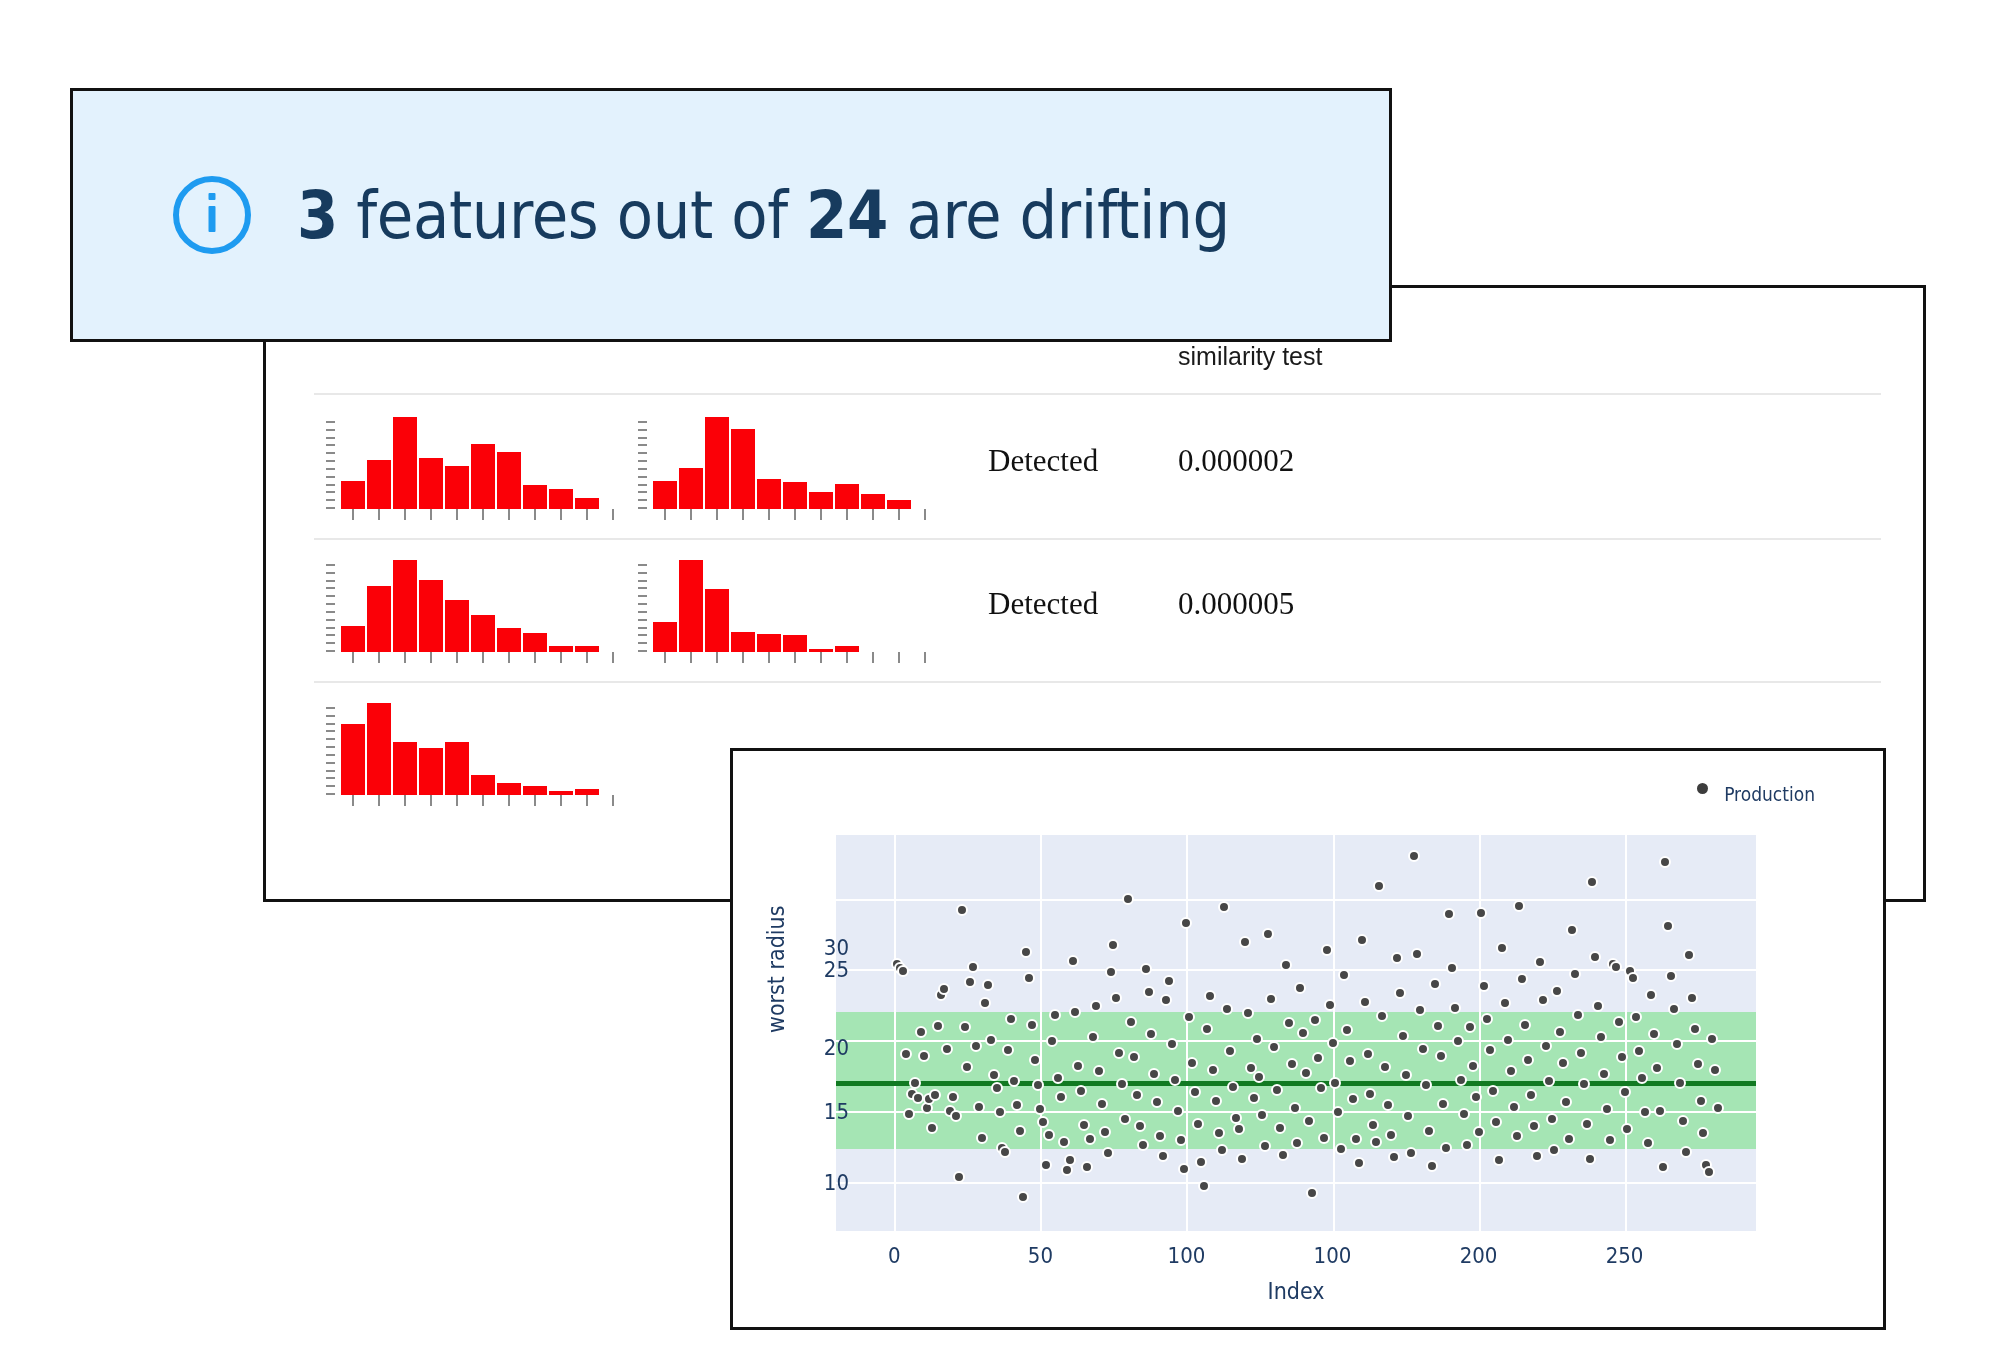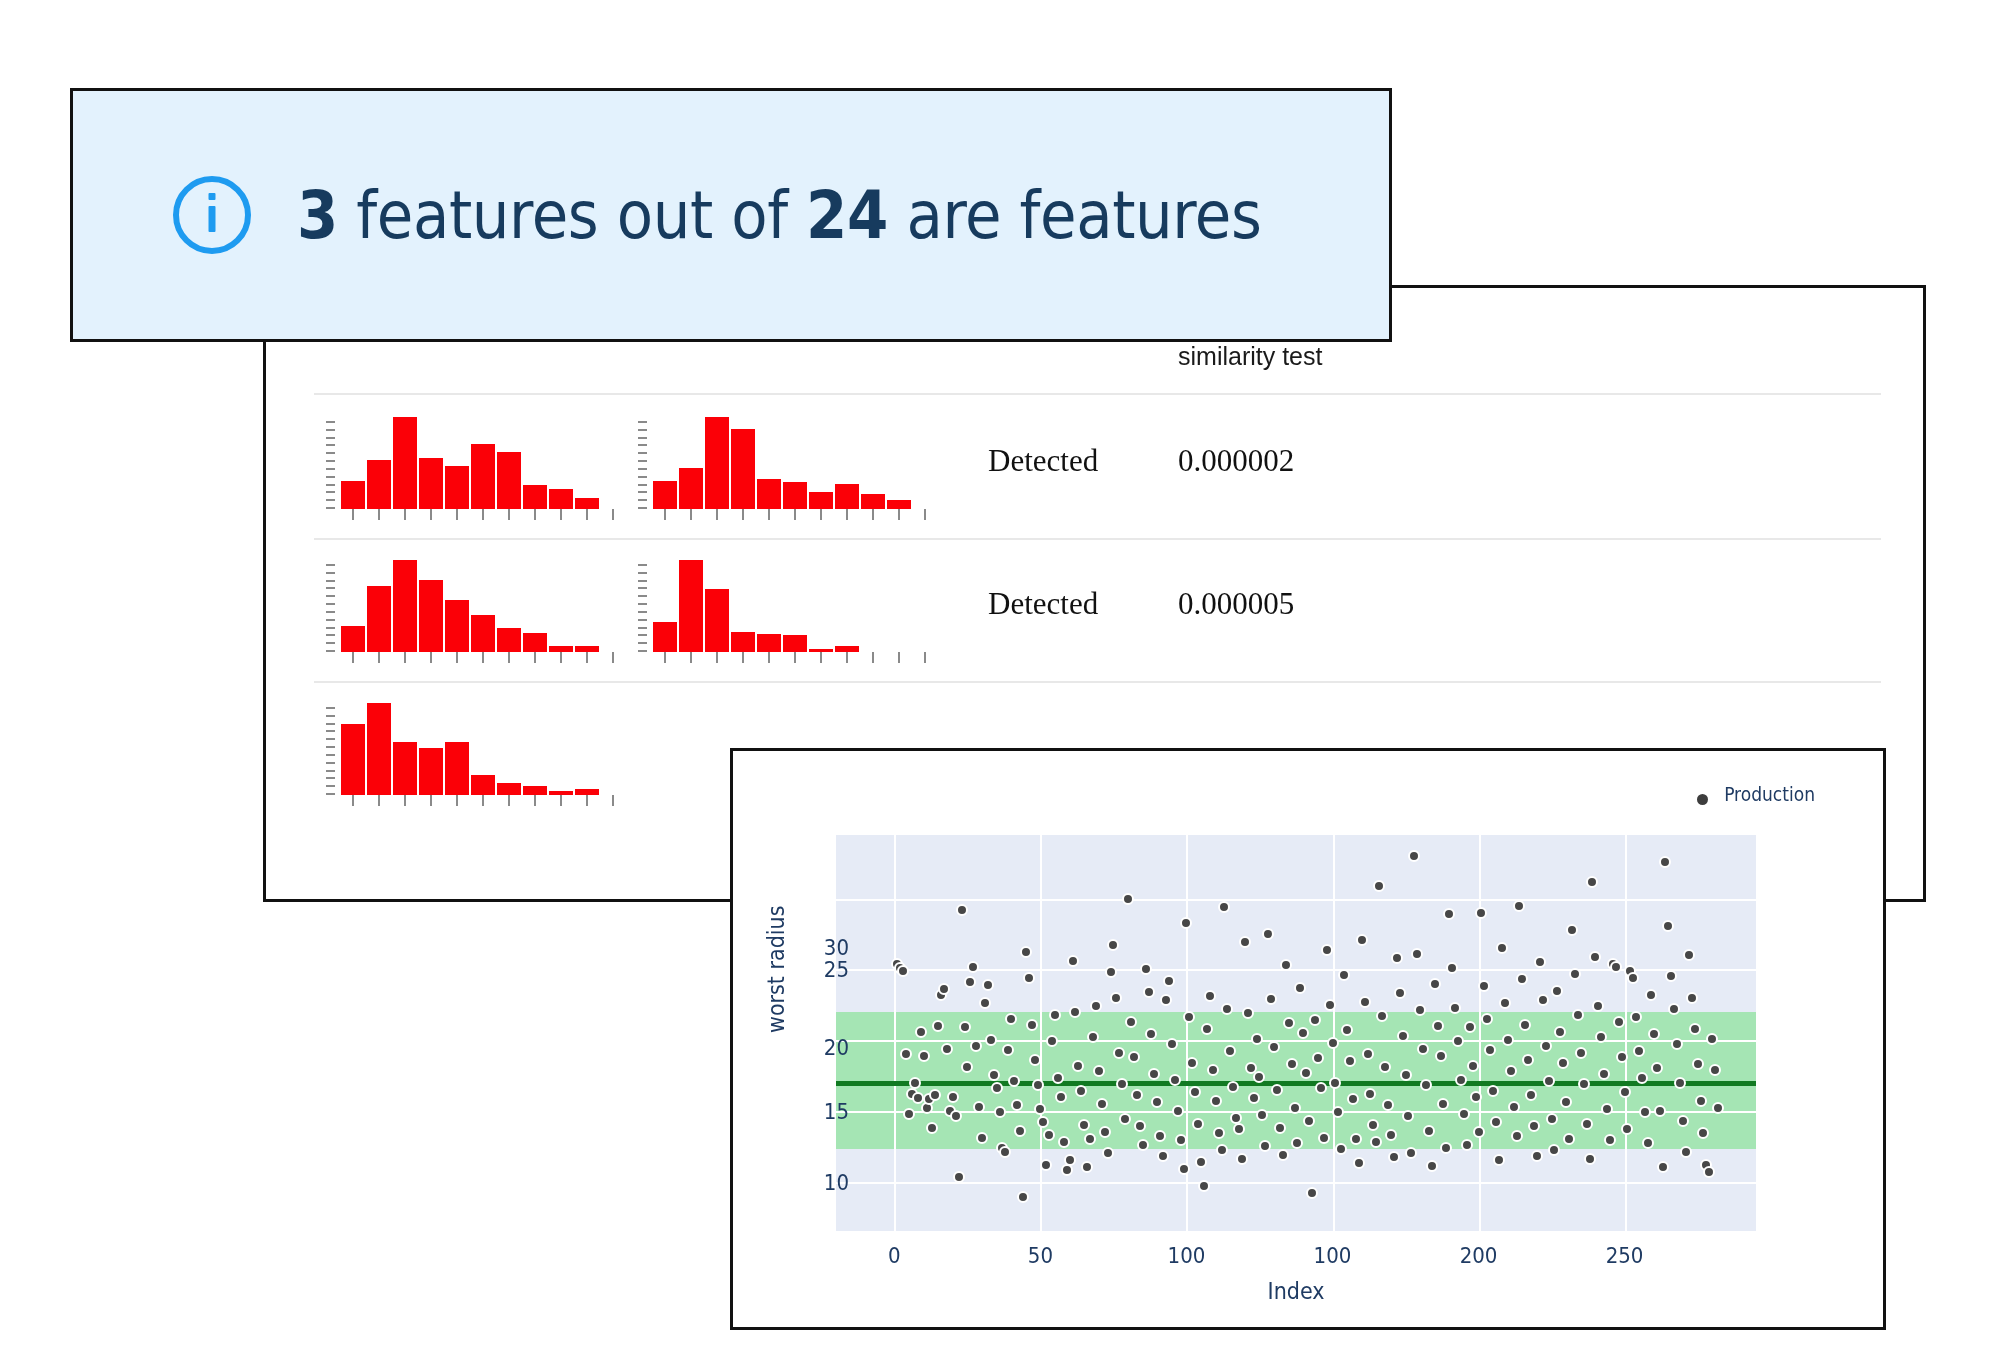--- a/index.html
+++ b/index.html
@@ -41,21 +41,21 @@
   .yticks i{display:block;width:9px;height:2px;background:#8a8a8a;}
   .bars{position:absolute;left:14px;right:0;bottom:14px;height:92px;display:flex;align-items:flex-end;}
   .bars .bcol{flex:1 1 0;display:flex;flex-direction:column;justify-content:flex-end;align-items:stretch;height:100%;position:relative;}
   .bars .bar{background:#fb0007;width:92%;margin:0 auto;}
   .xticks{position:absolute;left:14px;right:0;bottom:3px;height:11px;display:flex;}
   .xticks .xt{flex:1 1 0;display:flex;justify-content:center;}
   .xticks .xt i{display:block;width:2px;height:11px;background:#8a8a8a;}
 
   
   #scatterPanel{left:730px;top:748px;width:1156px;height:582px;z-index:20;}
-  .legend{position:absolute;right:68px;top:32px;display:flex;align-items:flex-end;gap:16px;}
+  .legend{position:absolute;right:68px;top:32px;display:flex;align-items:flex-start;gap:16px;}
   .legend .lgdot{width:11px;height:11px;border-radius:50%;background:#3d3d3d;}
   .legend .lgtxt{font-family:"DejaVu Sans Condensed","Liberation Sans",sans-serif;font-size:19px;color:#1f3b63;}
 
   .plotwrap{position:absolute;left:0;top:0;width:100%;height:100%;}
   .plotarea{position:absolute;left:103px;top:84px;width:920px;height:396px;background:#e6ebf6;overflow:hidden;}
   .band{position:absolute;left:0;width:100%;background:#a5e5b4;}
   .meanline{position:absolute;left:0;width:100%;height:5px;background:#117a22;}
   .gridh{position:absolute;left:0;width:100%;height:2px;background:#ffffff;}
   .gridv{position:absolute;top:0;width:2px;height:100%;background:#ffffff;}
   .pt{position:absolute;width:12px;height:12px;border-radius:50%;background:#474747;border:2px solid #ffffff;box-sizing:border-box;transform:translate(-50%,-50%);}
@@ -857,16 +857,16 @@
   </div>
 </div>
 
 <div class="panel" id="banner">
   <div class="inner">
     <span class="info-icon">
       <span class="dot"></span>
         <span class="stem"></span>
     </span>
     <span class="banner-text">
-      <b>3</b><span> features out of </span><b>24</b><span> are features</span>
+      <b>3</b><span> features out of </span><b>24</b><span> are drifting</span>
     </span>
   </div>
 </div>
 
 </body></html>

